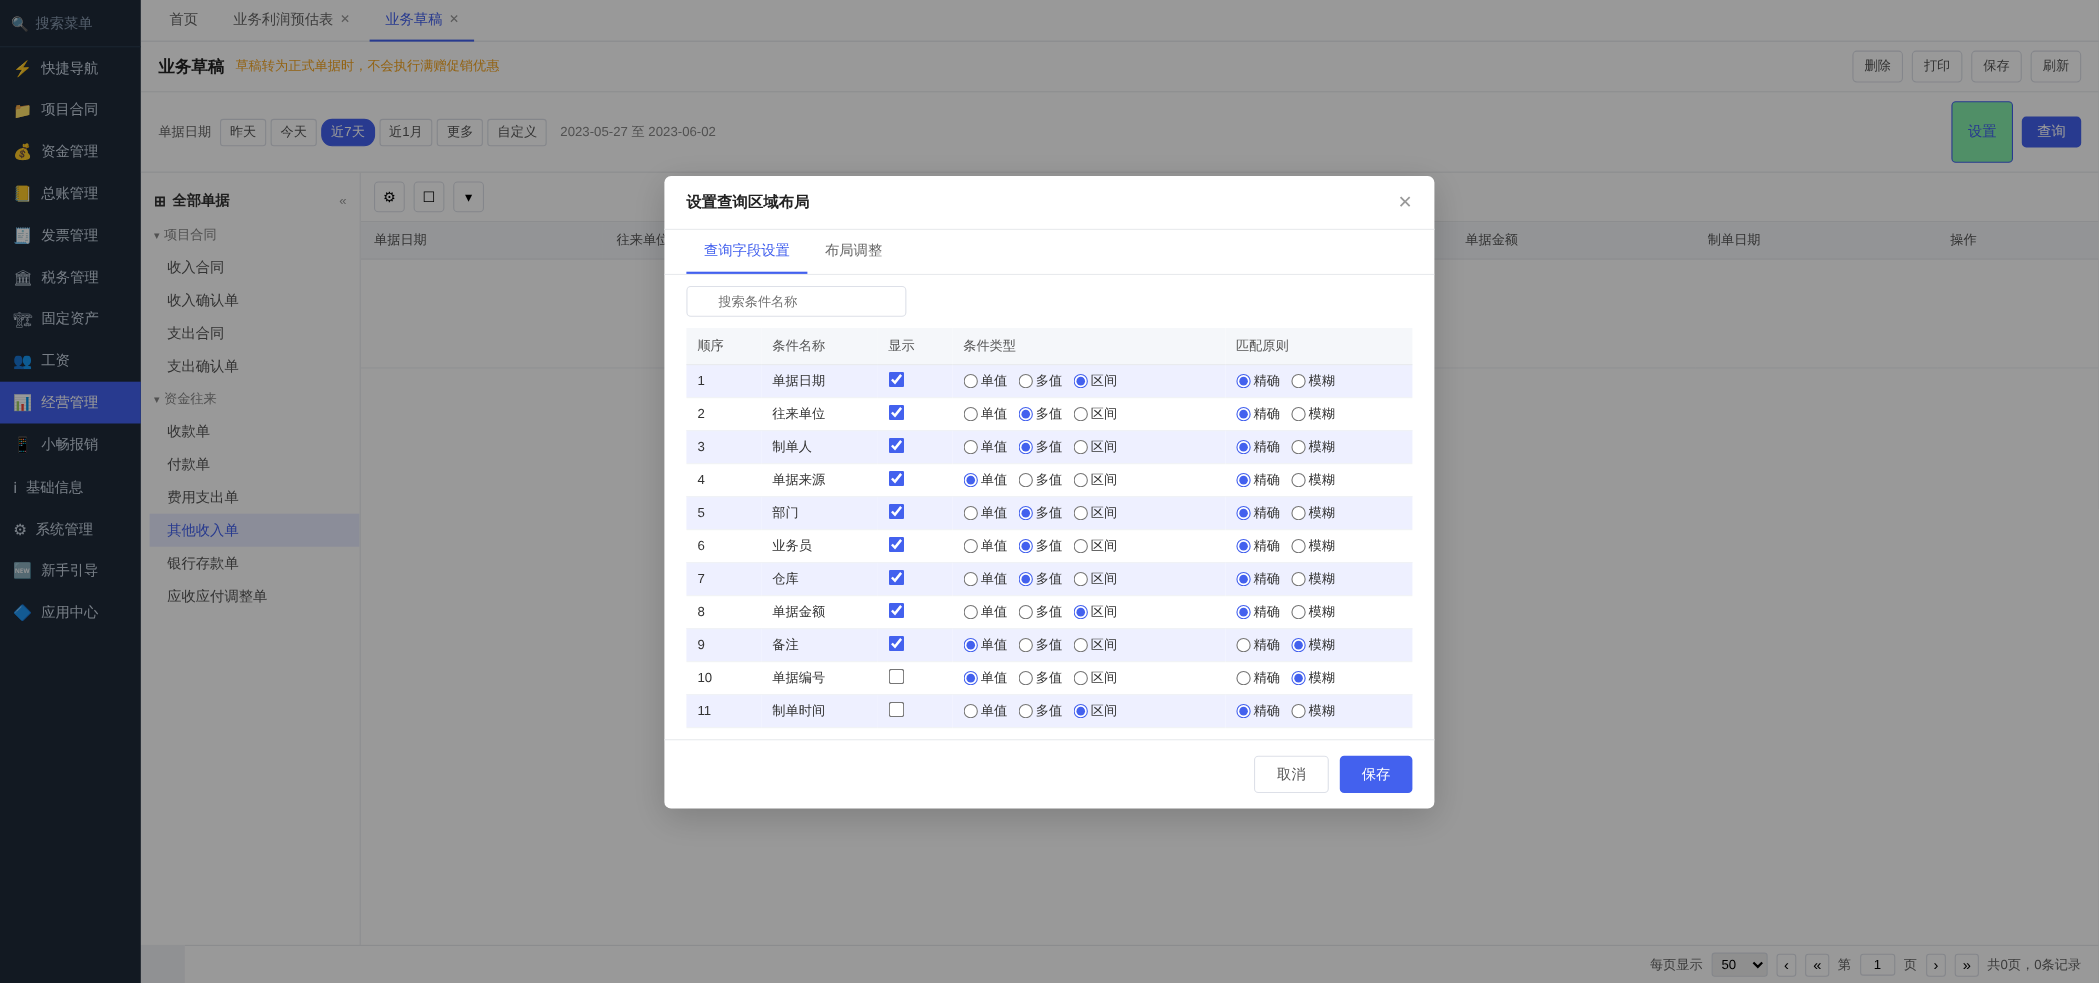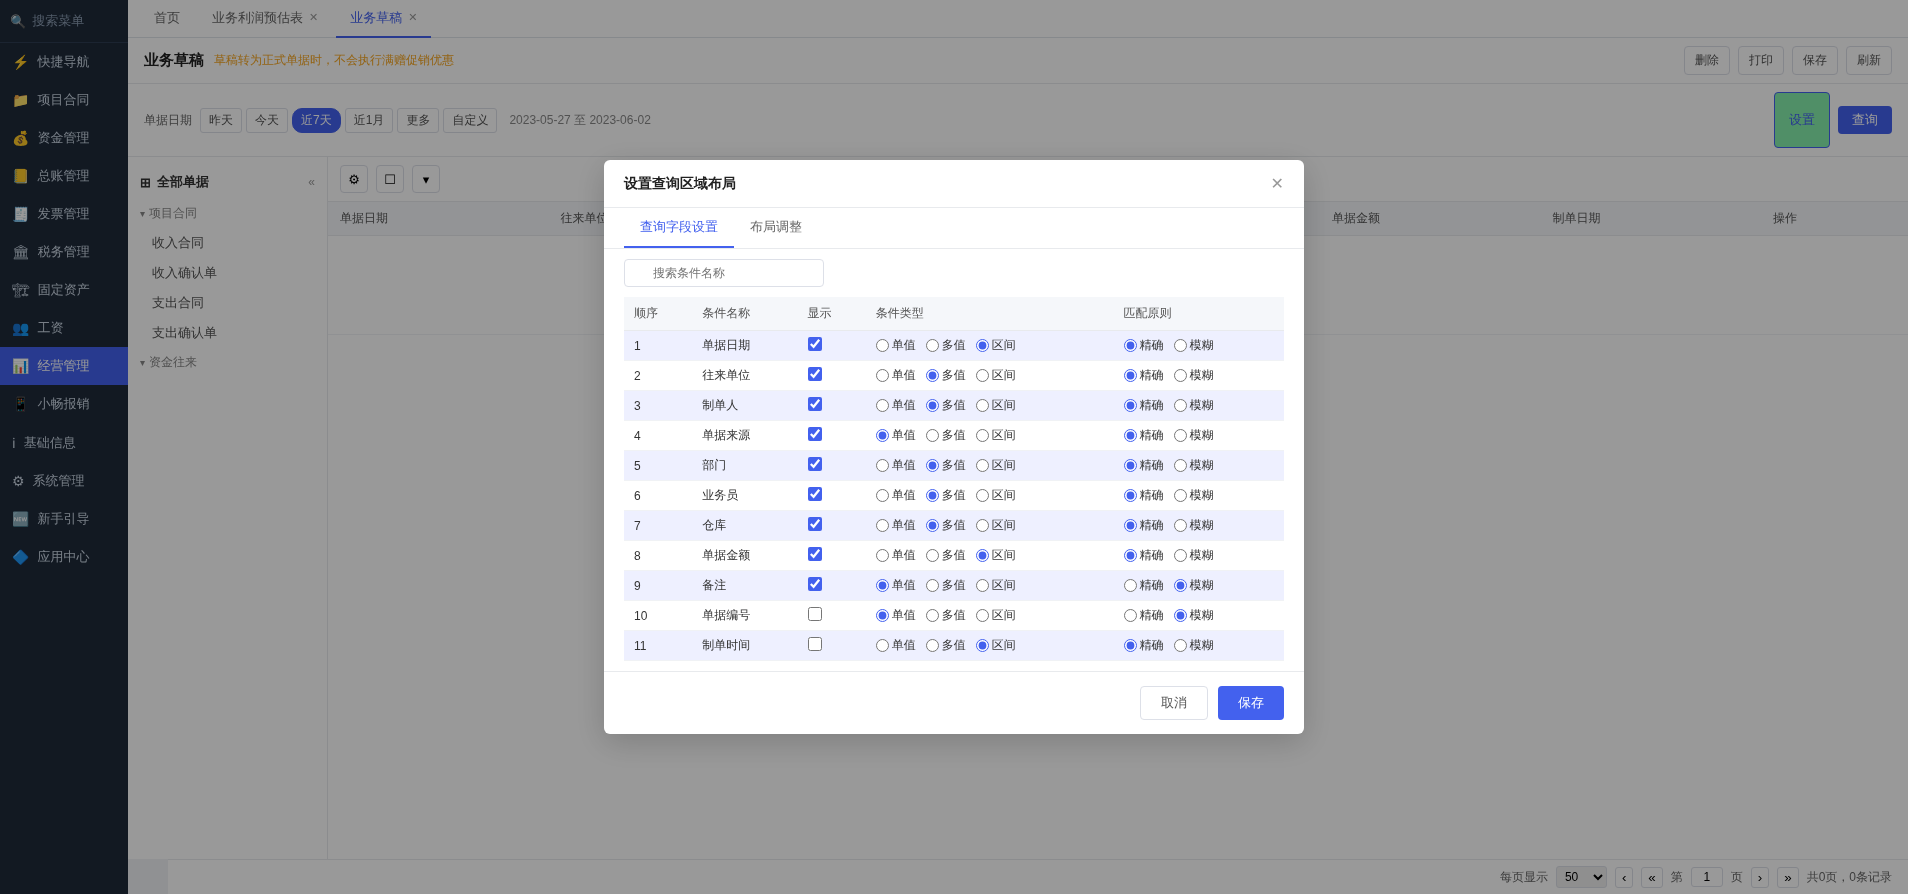--- a/index.html
+++ b/index.html
@@ -239,20 +239,28 @@
           </div>
           <div class="tree-sub">
             <div class="tree-item">收入合同</div>
             <div class="tree-item">收入确认单</div>
             <div class="tree-item">支出合同</div>
             <div class="tree-item">支出确认单</div>
           </div>
           <div class="tree-group">
             <span class="arrow">▾</span>
             <span>资金往来</span>
+          </div>
+          <div class="tree-sub">
+            <div class="tree-item">收款单</div>
+            <div class="tree-item">付款单</div>
+            <div class="tree-item">费用支出单</div>
+            <div class="tree-item active">其他收入单</div>
+            <div class="tree-item">银行存款单</div>
+            <div class="tree-item">应收应付调整单</div>
           </div>
         </div>
     </div>
 
     <div class="main-table-area">
       <div class="table-toolbar">
         <button class="table-tool-btn">⚙</button>
         <button class="table-tool-btn">☐</button>
         <button class="table-tool-btn">▾</button>
       </div>

